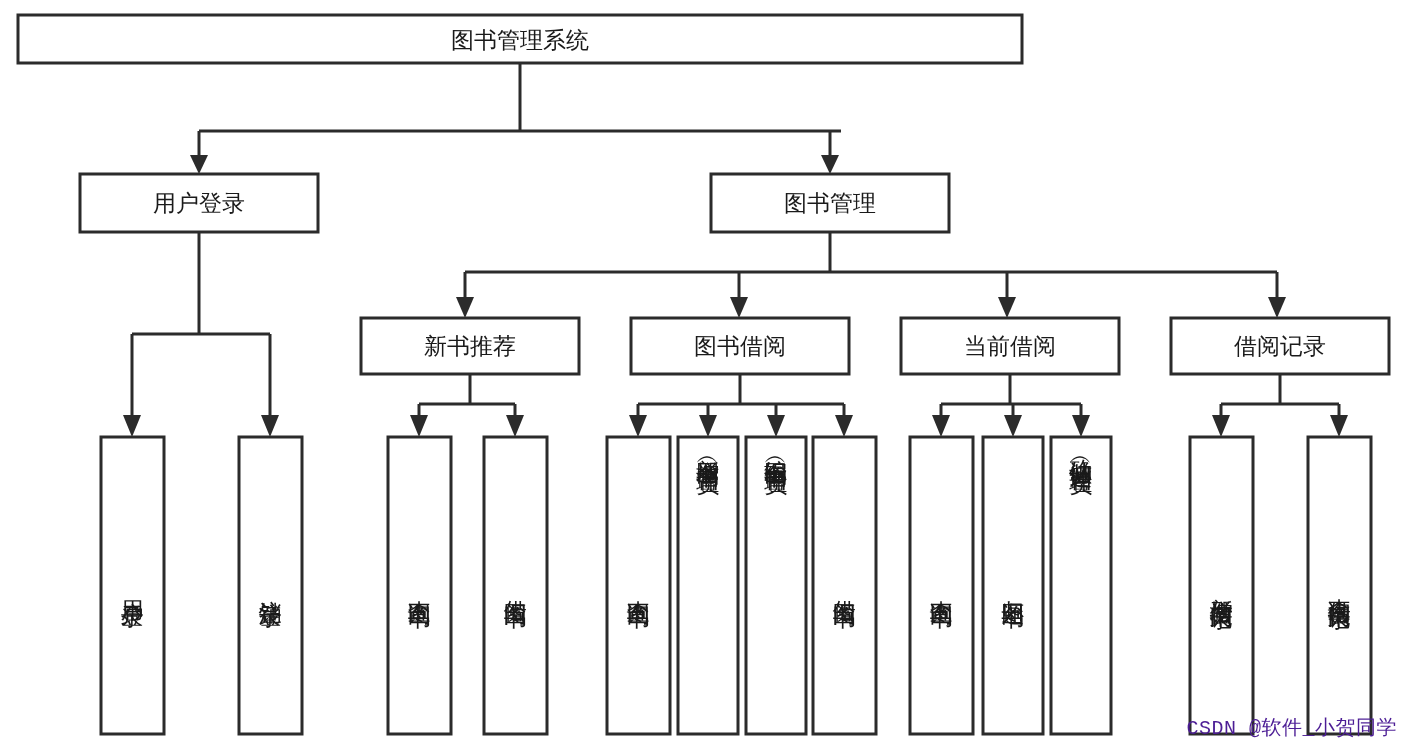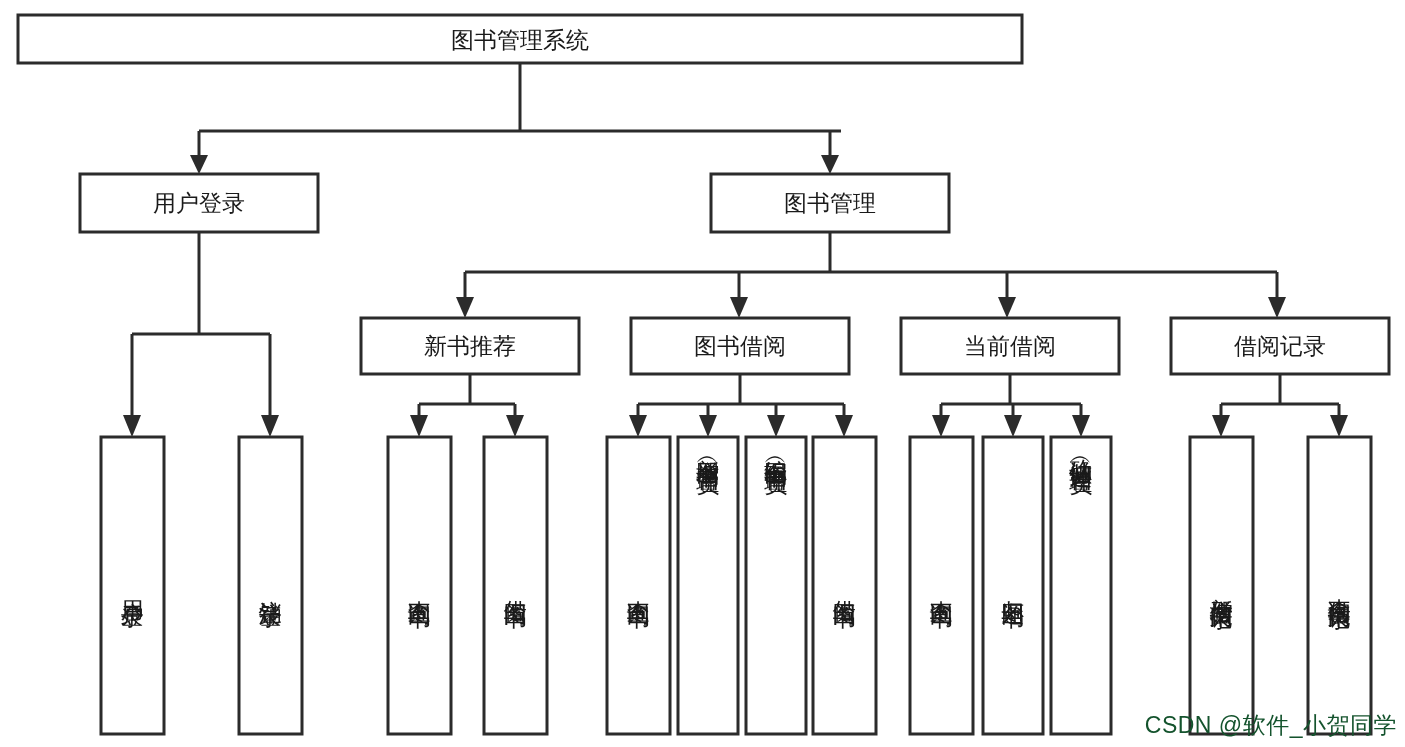--- a/index.html
+++ b/index.html
@@ -61,23 +61,23 @@
     line-height: 1.32;
     letter-spacing: 2px;
     color: #1a1a1a;
     white-space: nowrap;
     text-align: center;
   }
   .watermark {
     position: absolute;
     right: 8px;
     bottom: 6px;
-    font-family: Liberation Sans, sans-serif;
-    font-size: 23px;
-    color: #14532d;
+    font-family: Liberation Mono, monospace;
+    font-size: 20px;
+    color: #4c1d95;
     white-space: nowrap;
     letter-spacing: 0.5px;
   }
 </style>
 </head>
 <body>
 
 <div id="diagram-root">
 
   <svg class="diagram-canvas" viewBox="0 0 1405 747">

